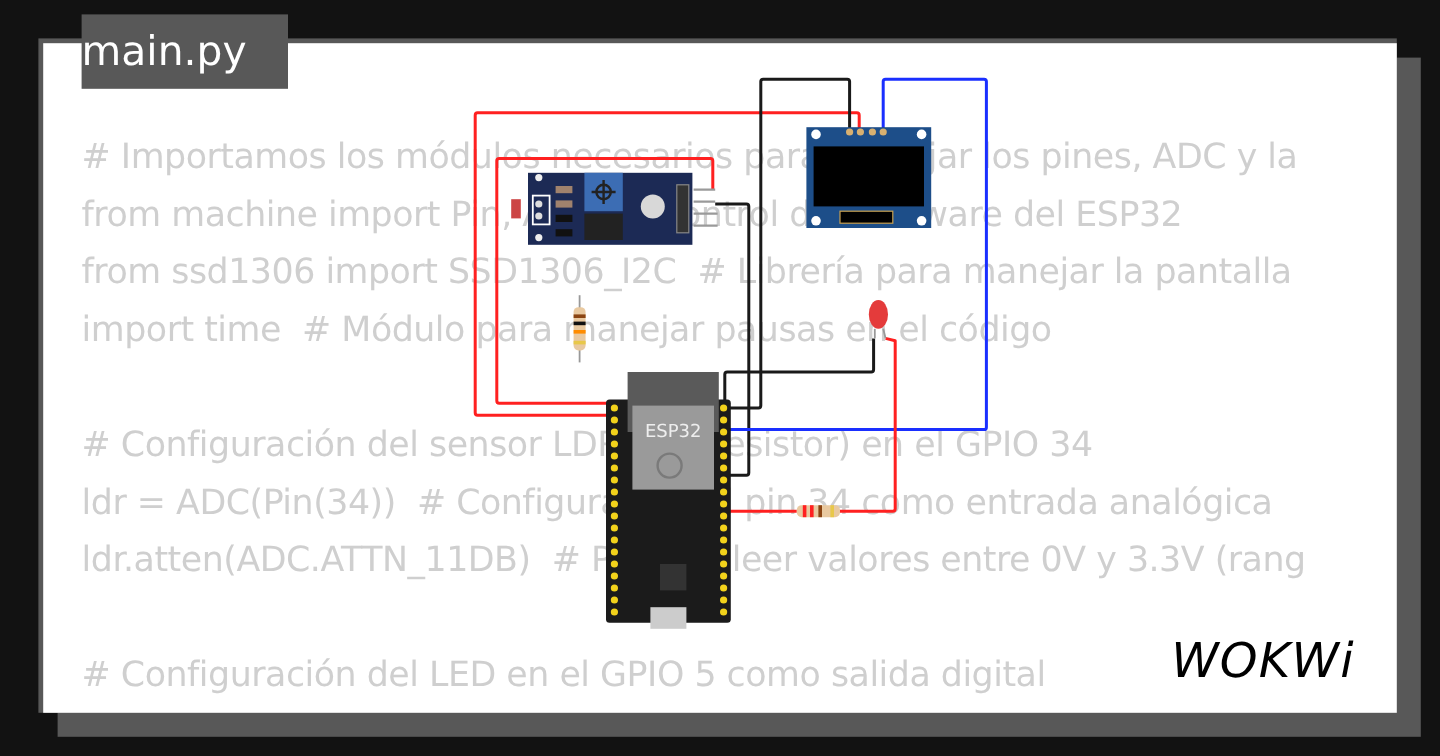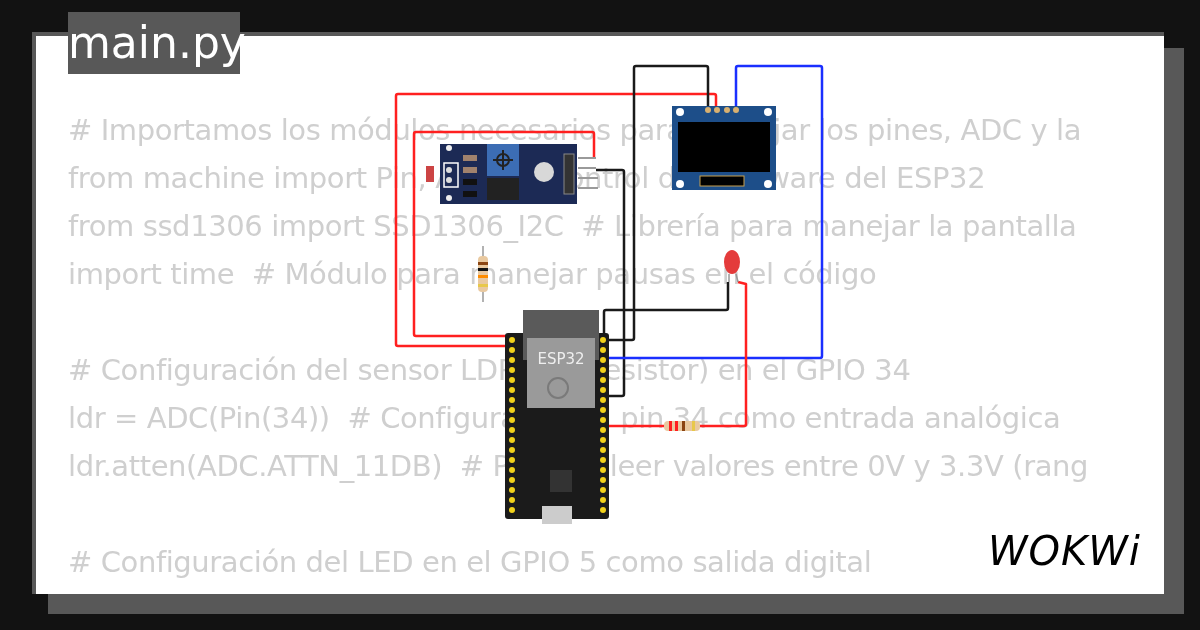--- a/index.html
+++ b/index.html
@@ -5,24 +5,24 @@
   html, body { margin:0; padding:0; }
   body { width:1200px; height:630px; background:#121212; position:relative; overflow:hidden;
          font-family:"DejaVu Sans", sans-serif; }
   .shadow { position:absolute; left:48px; top:48px; width:1136px; height:566px; background:#585858; }
   .panel { position:absolute; left:32px; top:32px; width:1132px; height:562px; background:#585858; }
   .panel-inner { position:absolute; left:4px; top:4px; width:1128px; height:558px; background:#ffffff; overflow:hidden; }
   .code { position:absolute; left:32px; top:70px; margin:0; font-family:"DejaVu Sans", sans-serif;
           font-size:29px; line-height:48px; color:#cfcfcf; white-space:pre; letter-spacing:-0.4px; }
   .code .line { display:block; height:48px; }
   .tab { position:absolute; left:68px; top:12px; width:172px; height:62px; background:#585858;
-         color:#ffffff; font-size:44px; line-height:62px; text-align:right; font-family:"DejaVu Sans", sans-serif; }
+         color:#ffffff; font-size:34px; line-height:62px; text-align:left; font-family:"DejaVu Sans", sans-serif; }
   .circuit { position:absolute; left:0; top:0; width:1200px; height:630px; }
   .logo { position:absolute; left:976px; top:528px; font-family:"DejaVu Sans", sans-serif; font-size:40px;
-          color:#000; letter-spacing:1px; font-style:italic;margin-left:12px; }
+          color:#000; letter-spacing:1px; font-style:italic; }
 </style>
 </head>
 <body>
 
 <div class="shadow"></div>
 <div class="panel">
   <div class="panel-inner">
     <pre class="code"><span class="line"># Importamos los módulos necesarios para manejar los pines, ADC y la</span><span class="line">from machine import Pin, ADC  # Control de hardware del ESP32</span><span class="line">from ssd1306 import SSD1306_I2C  # Librería para manejar la pantalla</span><span class="line">import time  # Módulo para manejar pausas en el código</span><span class="line"></span><span class="line"># Configuración del sensor LDR (fotoresistor) en el GPIO 34</span><span class="line">ldr = ADC(Pin(34))  # Configuramos el pin 34 como entrada analógica</span><span class="line">ldr.atten(ADC.ATTN_11DB)  # Permite leer valores entre 0V y 3.3V (rang</span><span class="line"></span><span class="line"># Configuración del LED en el GPIO 5 como salida digital</span><span class="line">led = Pin(5, Pin.OUT)  # Configuramos el pin 5 como salida</span></pre>
   </div>
 </div>

